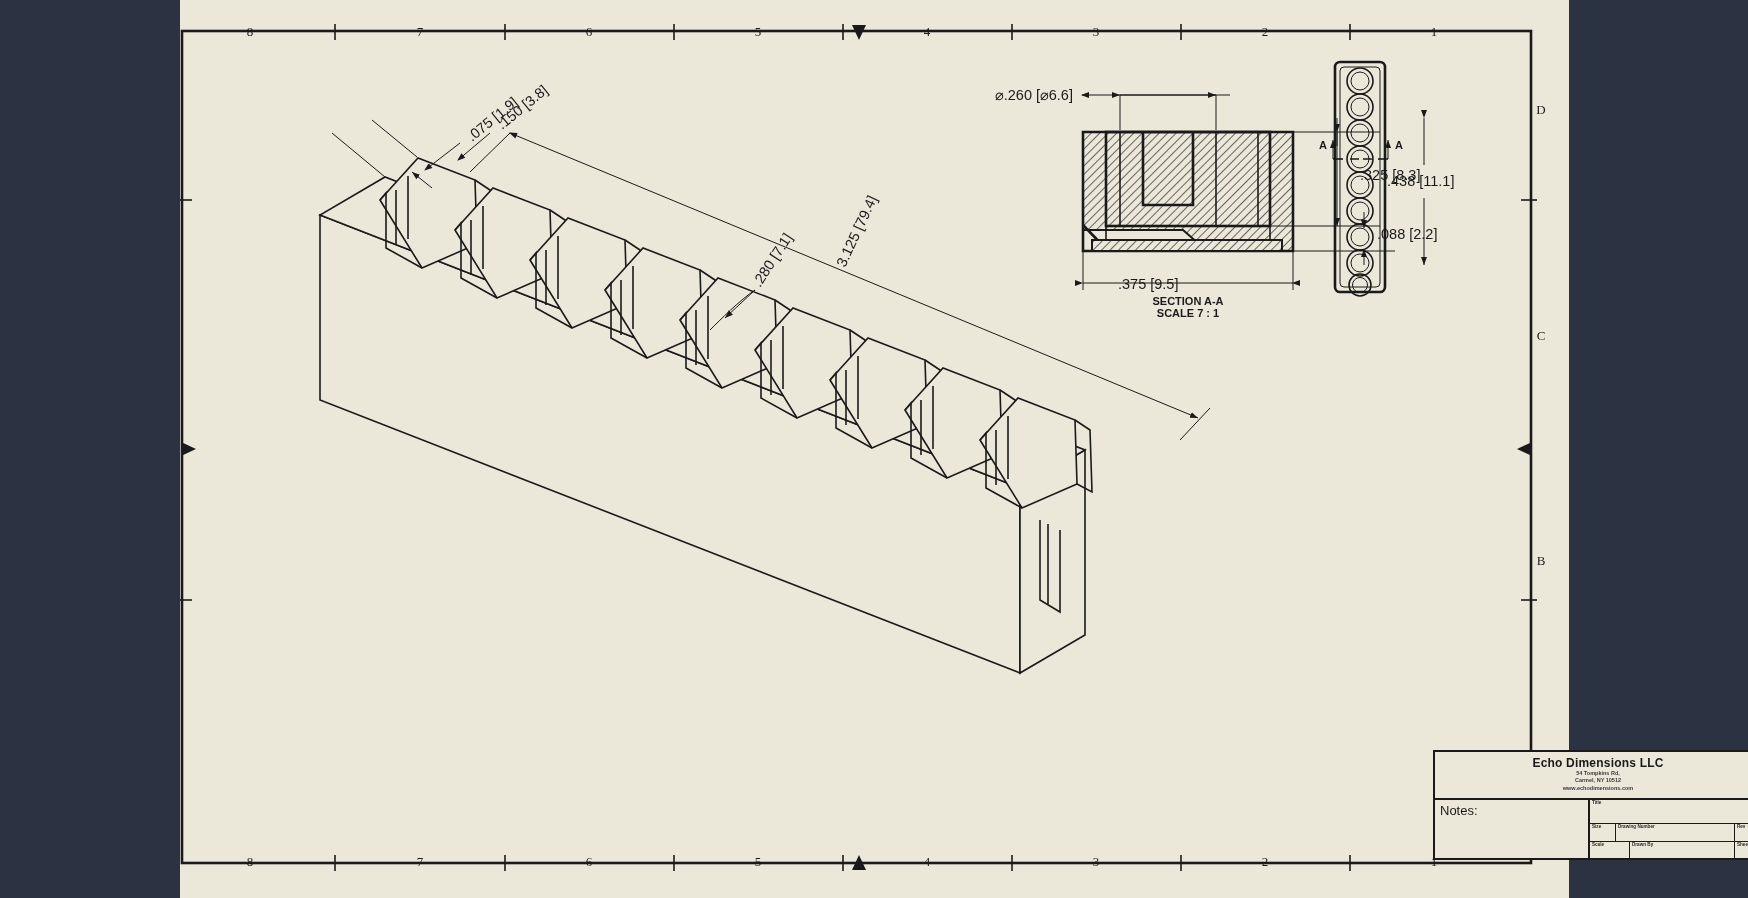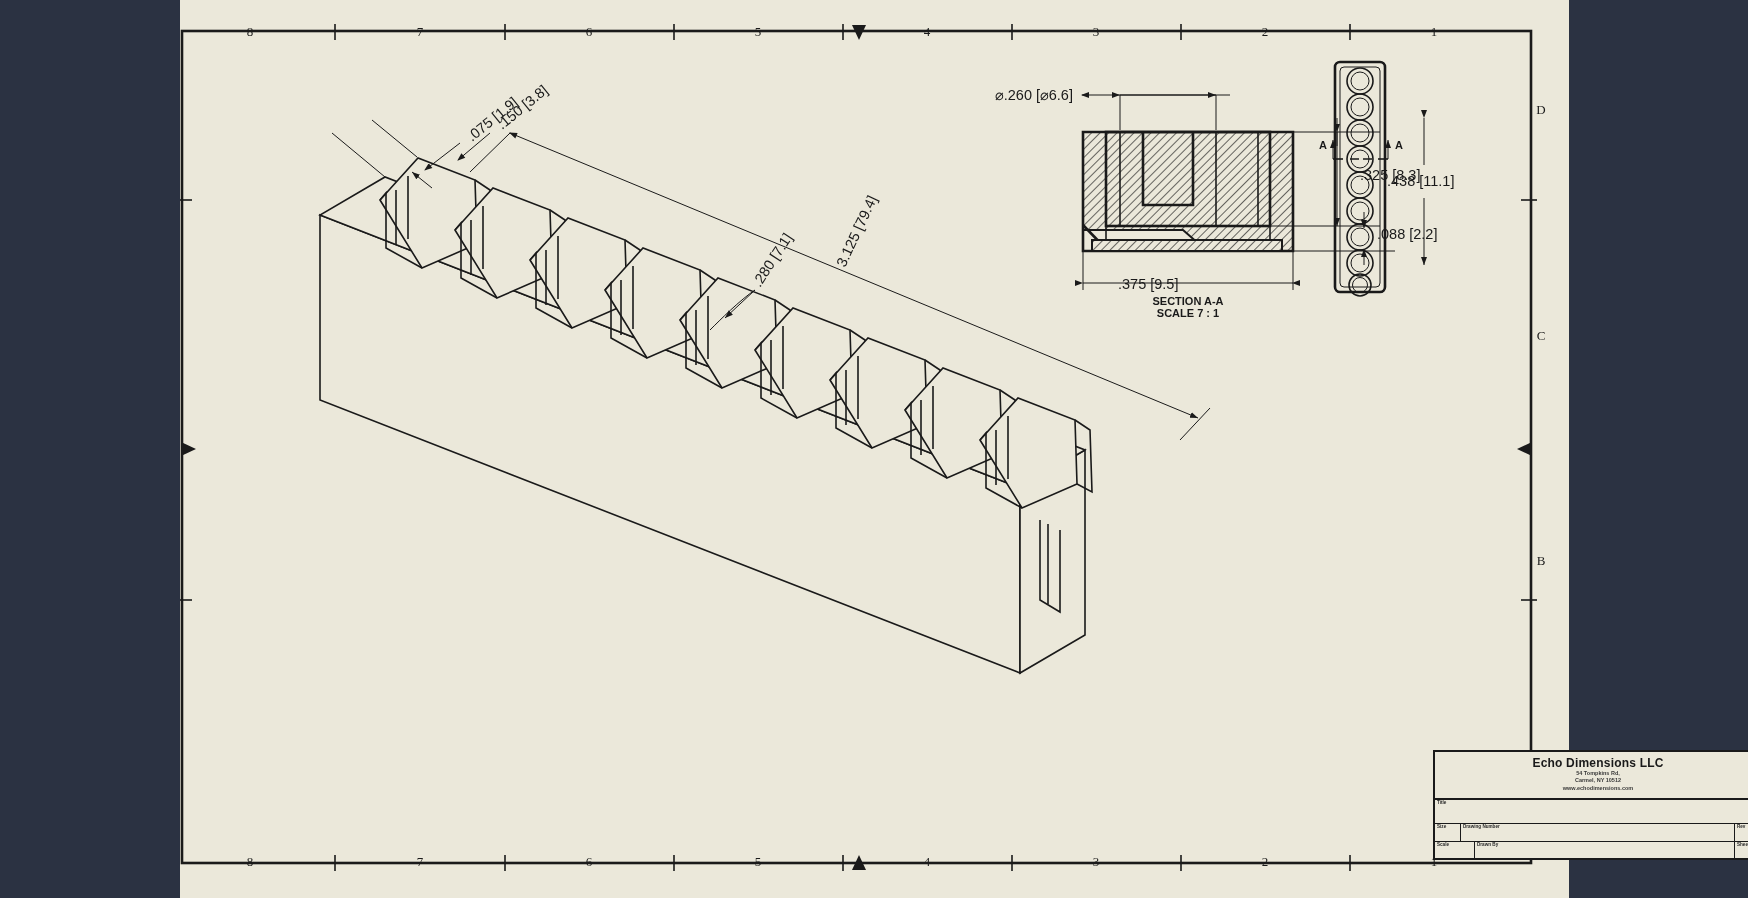--- a/index.html
+++ b/index.html
@@ -447,20 +447,24 @@
 
     <div id="titleblock">
       <div class="tb-company">
         <div class="tb-company-name">Echo Dimensions LLC</div>
         <div class="tb-company-addr">54 Tompkins Rd,</div>
         <div class="tb-company-addr">Carmel, NY 10512</div>
         <div class="tb-company-addr">www.echodimensions.com</div>
       </div>
 
       <div class="tb-lower">
+        <div class="tb-notes">
+          <span>Notes:</span>
+          <span></span>
+        </div>
 
         <div class="tb-fields">
           <div class="tb-row r-title">
             <div class="tb-cell c-dwg">
               <span class="tb-lbl">Title</span>
               <span class="tb-val"></span>
             </div>
           </div>
 
           <div class="tb-row r-mid">

